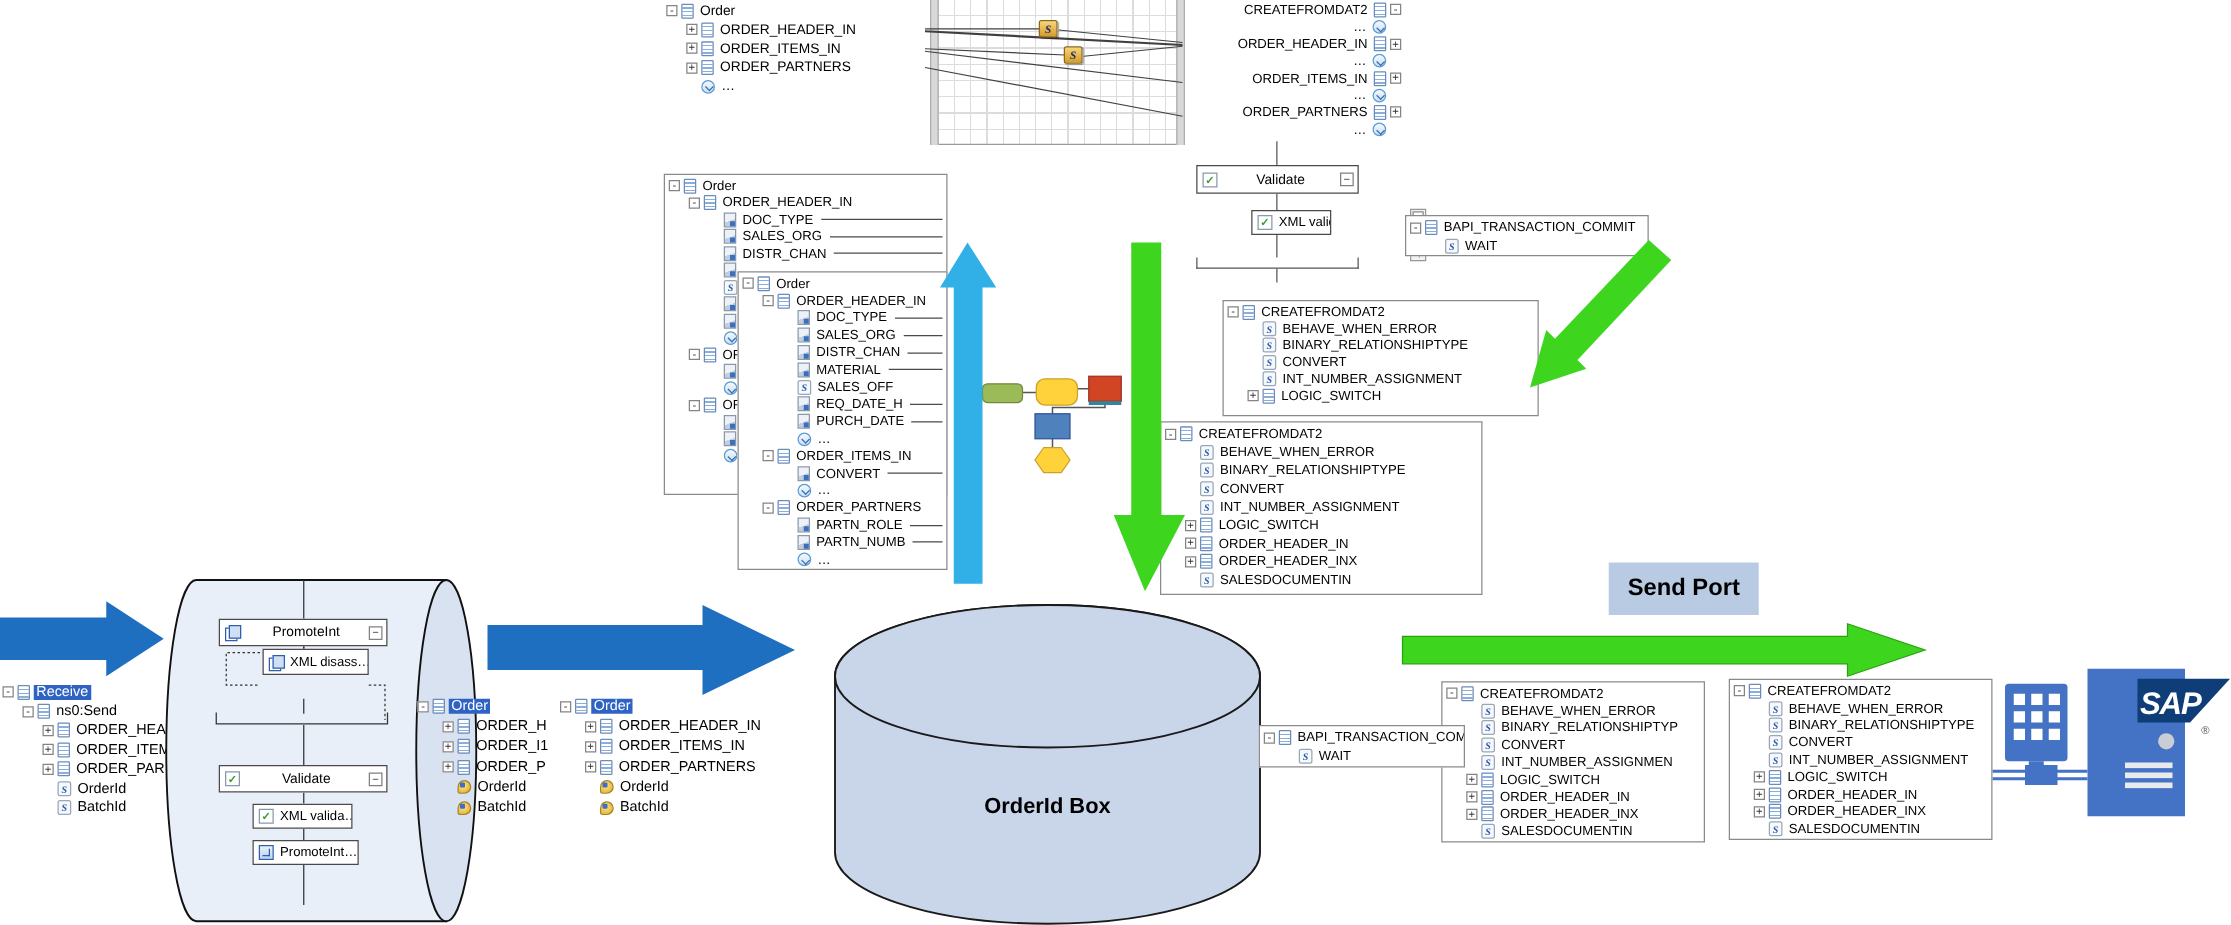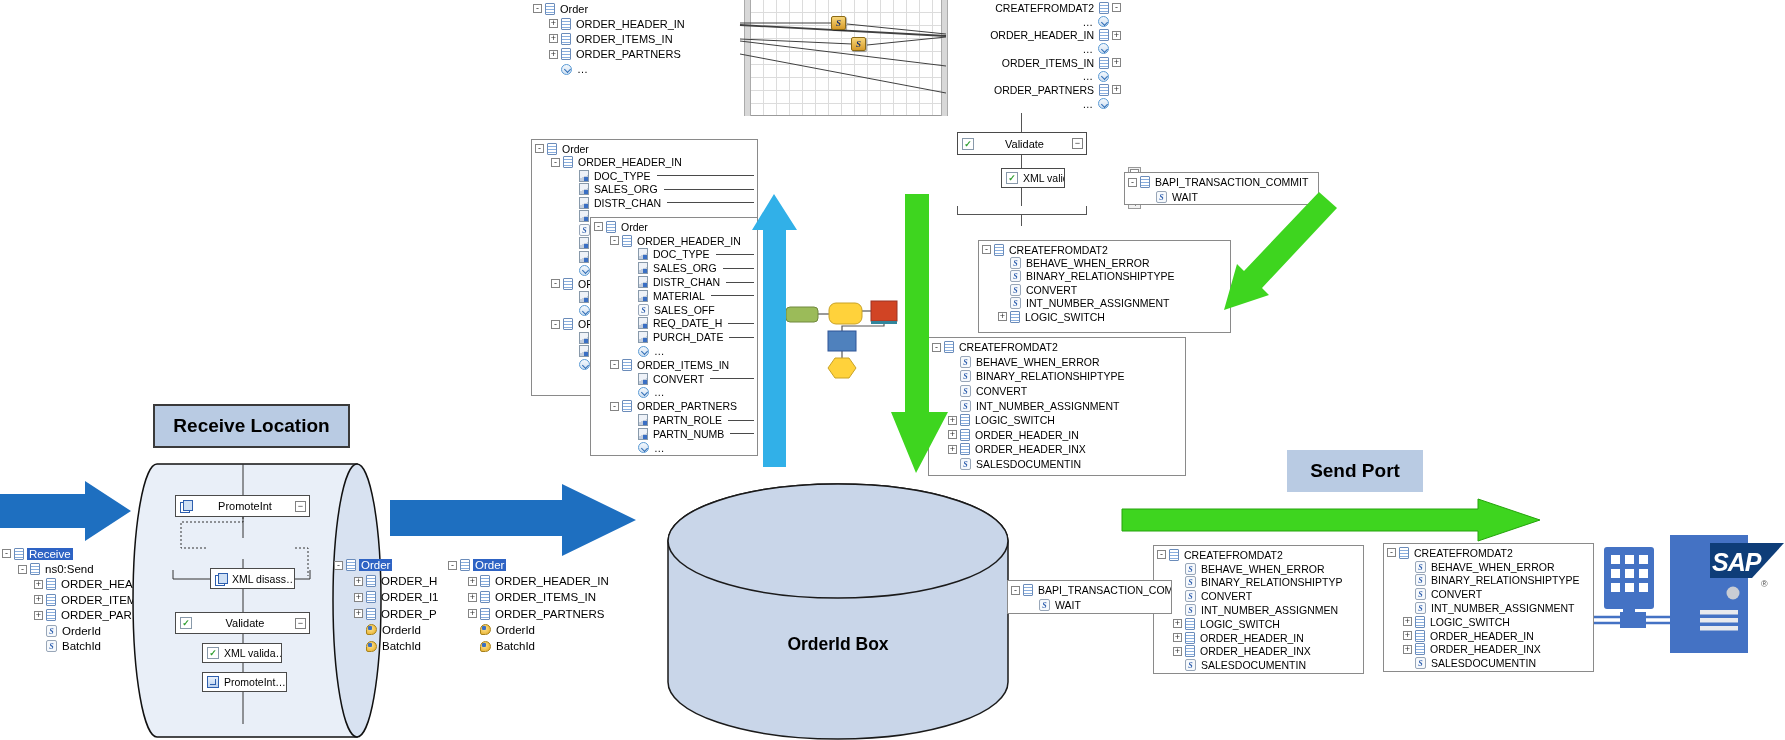--- a/index.html
+++ b/index.html
@@ -624,21 +624,21 @@
       <polyline points="243,517 243,522 181,522 181,548 208,548" stroke-dasharray="2,2"></polyline>
       <polyline points="295,548 308,548 308,576" stroke-dasharray="2,2"></polyline>
       <polyline points="173,570 173,579 310,579 310,570"></polyline>
     </g>
   </svg>
   <div class="shapebox" style="left:175px;top:495px;width:135px;height:22px;z-index:5">
     <span class="ic-pages"></span>
     <span class="lbl">PromoteInt</span>
     <span class="collapse"></span>
   </div>
-  <div class="shapebox step" style="left:210px;top:568px;width:85px;height:21px;z-index:5">
+  <div class="shapebox step" style="left:210px;top:519px;width:85px;height:21px;z-index:5">
     <span class="ic-pages"></span>
     <span class="lbl">XML disass…</span>
   </div>
   <div class="shapebox" style="left:175px;top:612px;width:135px;height:22px;z-index:5">
     <span class="ic-check"></span>
     <span class="lbl">Validate</span>
     <span class="collapse"></span>
   </div>
   <div class="shapebox step" style="left:202px;top:643px;width:80px;height:20px;z-index:5">
     <span class="ic-check"></span>
@@ -763,16 +763,15 @@
 
   <svg class="layer" width="1785" height="740" style="z-index:8">
     <polygon points="0,494 85,494 85,481 131,511 85,541 85,528 0,528" fill="#1E6FC0"></polygon>
     <polygon points="390,500 562,500 562,484 636,520 562,556 562,536 390,536" fill="#1E6FC0"></polygon>
     <polygon points="774,194 797,230 786,230 786,467 763,467 763,230 752,230" fill="#31B0E8"></polygon>
     <polygon points="905,194 929,194 929,412 948,412 916,473 891,412 905,412" fill="#3ED51F"></polygon>
     <polygon points="1319,192 1337,208 1262,288 1269,295 1224,310 1237,264 1244,271" fill="#3ED51F"></polygon>
     <polygon points="1122,509 1478,509 1478,499 1540,520 1478,541 1478,531 1122,531" fill="#3ED51F" stroke="#25A30C" stroke-width="1"></polygon>
   </svg>
 
-  <div class="biglabel" style="left:153px;top:404px;width:197px;height:44px;font-size:19px;border:2px solid #3a3a3a">Receive Location</div>
-  <div class="biglabel" style="left:1287px;top:450px;width:136px;height:42px;font-size:19px">Send Port</div>
+  <div class="biglabel" style="left:1287px;top:450px;width:120px;height:42px;font-size:19px">Send Port</div>
 
 </div>
 
 </body></html>

